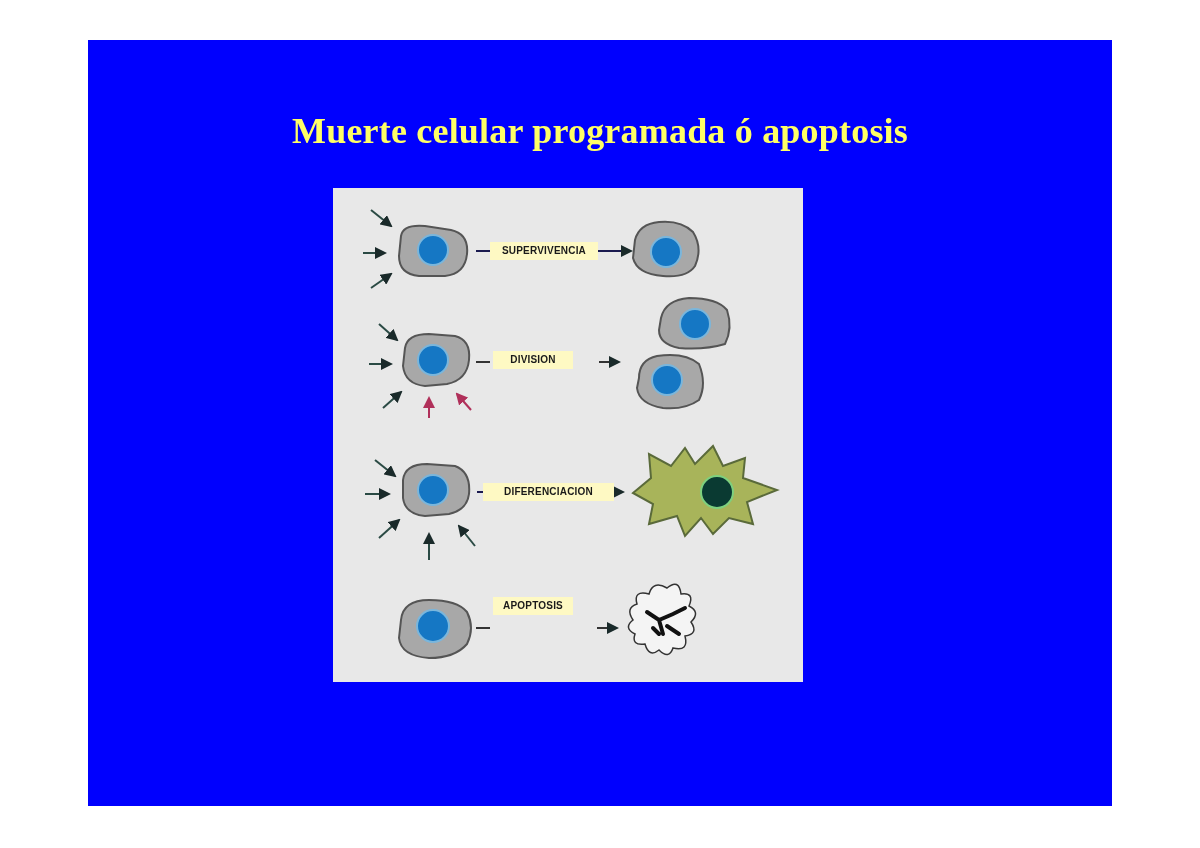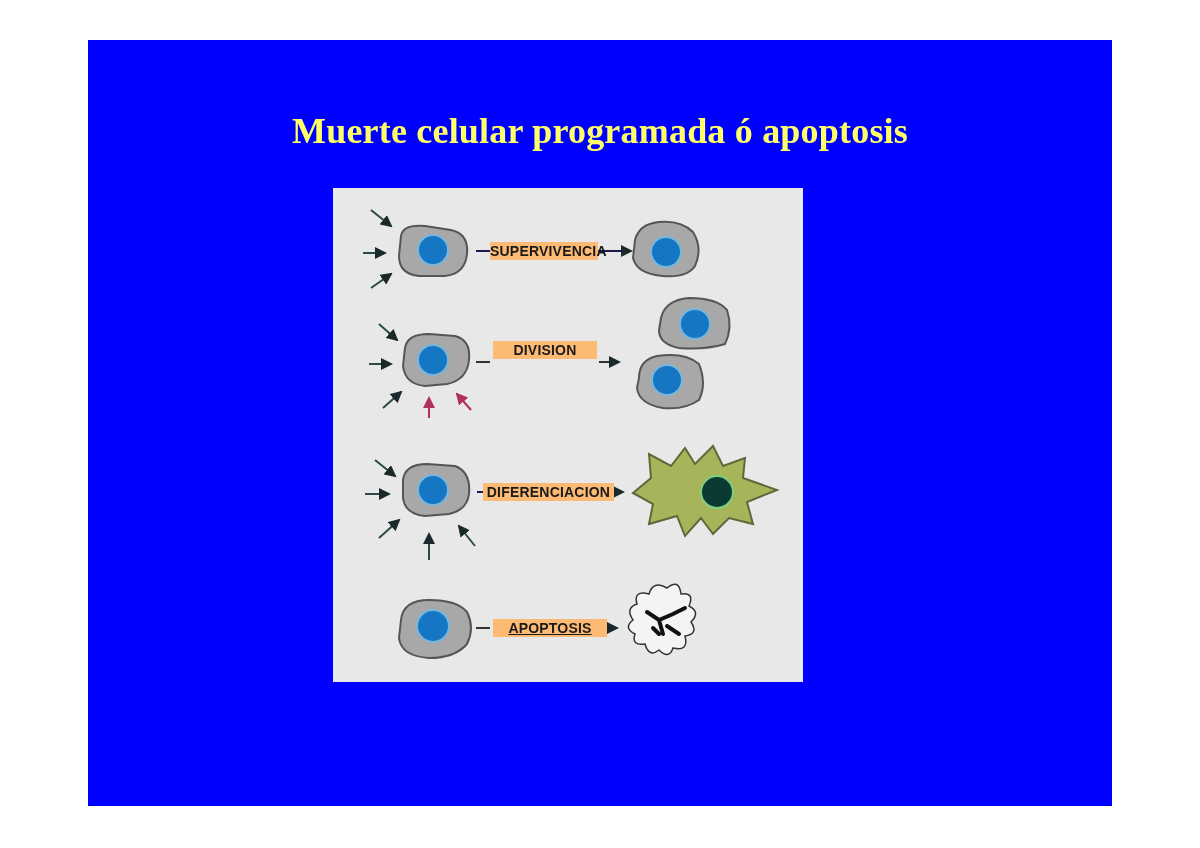--- a/index.html
+++ b/index.html
@@ -2,22 +2,22 @@
 <html><head>
 <meta charset="utf-8">
 <style>
   html, body { margin:0; padding:0; }
   body { width:1200px; height:848px; background:#ffffff; position:relative; overflow:hidden; }
   .slide { position:absolute; left:88px; top:40px; width:1024px; height:766px; background:#0000fe; }
   .title { position:absolute; left:0; width:1200px; top:110px; text-align:center;
     font-family:"Liberation Serif", serif; font-weight:bold; font-size:36px; color:#ffff66; letter-spacing:0.2px; }
   .figure { position:absolute; left:333px; top:188px; width:470px; height:494px; background:#e8e8e8; }
   .figure svg { position:absolute; left:0; top:0; }
-  .lbl { position:absolute; font-family:"Liberation Sans", sans-serif; font-weight:bold; font-size:14px;
-    color:#1a1a1a; background:#fdba74; text-align:center; line-height:18px; height:18px; letter-spacing:0.2px; }
+  .lbl { position:absolute; font-family:"Liberation Sans", sans-serif; font-weight:bold; font-size:10px;
+    color:#1a1a1a; background:#fef9c3; text-align:center; line-height:18px; height:18px; letter-spacing:0.2px; }
 </style>
 </head>
 <body>
 
 <div class="slide"></div>
 
 <div class="title">Muerte celular programada ó apoptosis</div>
 
 <div class="figure">
   <svg width="470" height="494" viewBox="0 0 470 494">
@@ -82,16 +82,16 @@
       <path d="M68,432 Q70,412 96,412 Q124,412 134,424 Q142,440 134,456 Q122,470 96,470 Q68,468 66,450 Z" fill="#a8a8a8" stroke="#555" stroke-width="2"></path>
       <circle cx="100" cy="438" r="16" fill="#1577c4" stroke="#7ab6dc" stroke-width="2"></circle>
       <line x1="143" y1="440" x2="157" y2="440" stroke="#333" stroke-width="2"></line>
       <line x1="264" y1="440" x2="284" y2="440" stroke="#333" stroke-width="2" marker-end="url(#ah)"></line>
       <path d="M300,432 Q292,420 304,416 Q300,402 316,406 Q320,392 334,400 Q346,390 348,406 Q362,404 356,418 Q368,424 358,434 Q366,446 352,448 Q356,464 340,460 Q336,472 326,462 Q316,470 312,456 Q298,458 302,446 Q290,440 300,432 Z" fill="#f4f4f4" stroke="#333" stroke-width="1.5"></path>
       <path d="M314,424 L326,432 L340,426 L352,420 M326,432 L330,446 M334,438 L346,446 M320,440 L326,446" stroke="#111" stroke-width="4" fill="none" stroke-linecap="round"></path>
     </g>
   </svg>
 
   <div class="lbl" style="left:157px; top:54px; width:108px;">SUPERVIVENCIA</div>
-  <div class="lbl" style="left:160px; top:153px; width:104px;">DIVISION</div>
+  <div class="lbl" style="left:160px; top:163px; width:80px;">DIVISION</div>
   <div class="lbl" style="left:150px; top:295px; width:131px;">DIFERENCIACION</div>
-  <div class="lbl" style="left:160px; top:431px; width:114px;text-decoration:underline;">APOPTOSIS</div>
+  <div class="lbl" style="left:160px; top:409px; width:80px;">APOPTOSIS</div>
 </div>
 
 </body></html>

